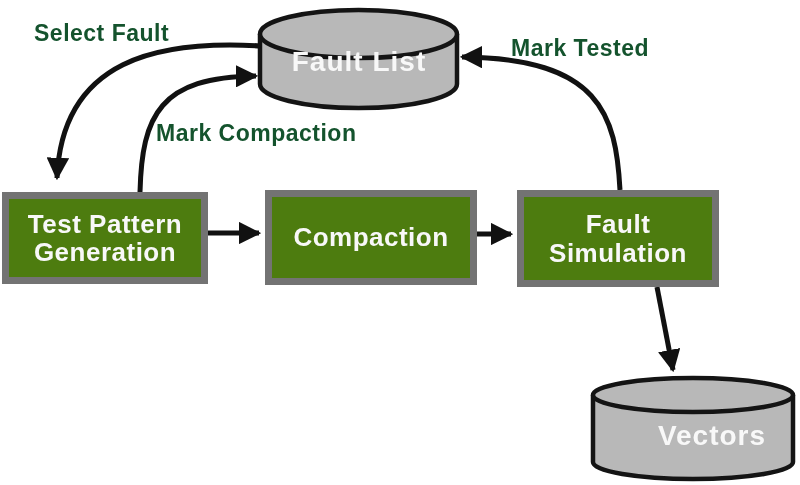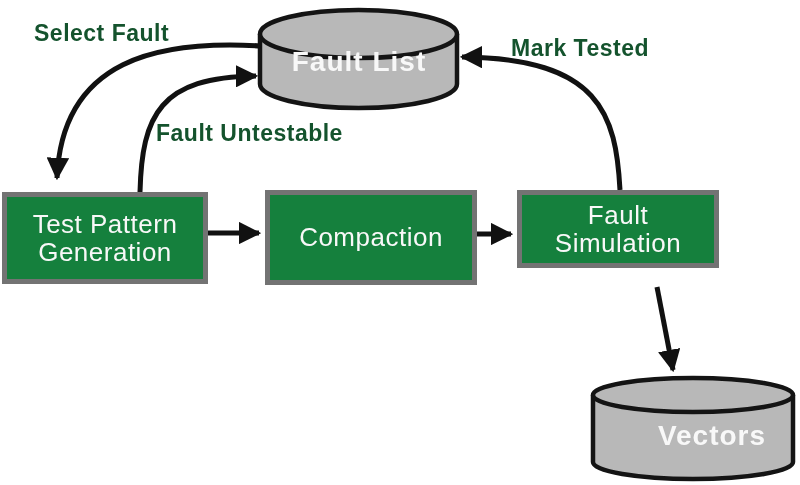--- a/index.html
+++ b/index.html
@@ -2,22 +2,22 @@
 <html><head>
 <meta charset="utf-8">
 <style>
   html, body { margin: 0; padding: 0; background: #ffffff; }
   body { width: 800px; height: 485px; font-family: "Liberation Sans", sans-serif; }
   .stage { position: relative; width: 800px; height: 485px; background: #ffffff; overflow: hidden; }
   .layer { position: absolute; left: 0; top: 0; width: 800px; height: 485px; }
 
   .node-box {
     position: absolute; box-sizing: border-box;
-    background: #15803d; border: 5px solid #737373;
-    color: #f8f8f8; font-weight: normal; font-size: 26px; line-height: 1.08;
+    background: #4d7c0f; border: 7px solid #737373;
+    color: #f8f8f8; font-weight: bold; font-size: 26px; line-height: 1.08;
     display: flex; align-items: center; justify-content: center; text-align: center;
     letter-spacing: 0.5px;
   }
   .cyl-label {
     position: absolute; color: #f8f8f8; font-weight: bold; font-size: 28px;
     text-align: center; letter-spacing: 1px; white-space: nowrap;
   }
   .edge-label {
     position: absolute; color: #14532d; font-weight: bold; font-size: 23px;
     white-space: nowrap; letter-spacing: 0.5px;
@@ -56,27 +56,27 @@
   </svg>
 
   <div class="node-box" style="left:2px; top:192px; width:206px; height:92px;">
     <span>Test Pattern Generation</span>
   </div>
 
   <div class="node-box" style="left:265px; top:190px; width:212px; height:95px;">
     <span>Compaction</span>
   </div>
 
-  <div class="node-box" style="left:517px; top:190px; width:202px; height:78px;">
+  <div class="node-box" style="left:517px; top:190px; width:202px; height:97px;">
     <span>Fault Simulation</span>
   </div>
 
   <div class="cyl-label" style="left:262px; top:46px; width:194px;">Fault List</div>
 
   <div class="cyl-label" style="left:612px; top:420px; width:200px;">Vectors</div>
 
   <div class="edge-label" style="left:34px; top:20px;">Select Fault</div>
 
-  <div class="edge-label" style="left:156px; top:120px;">Fault Untestable</div>
+  <div class="edge-label" style="left:156px; top:120px;">Mark Compaction</div>
 
   <div class="edge-label" style="left:511px; top:23px;margin-top:12px;">Mark Tested</div>
 
 </div>
 
 </body></html>

